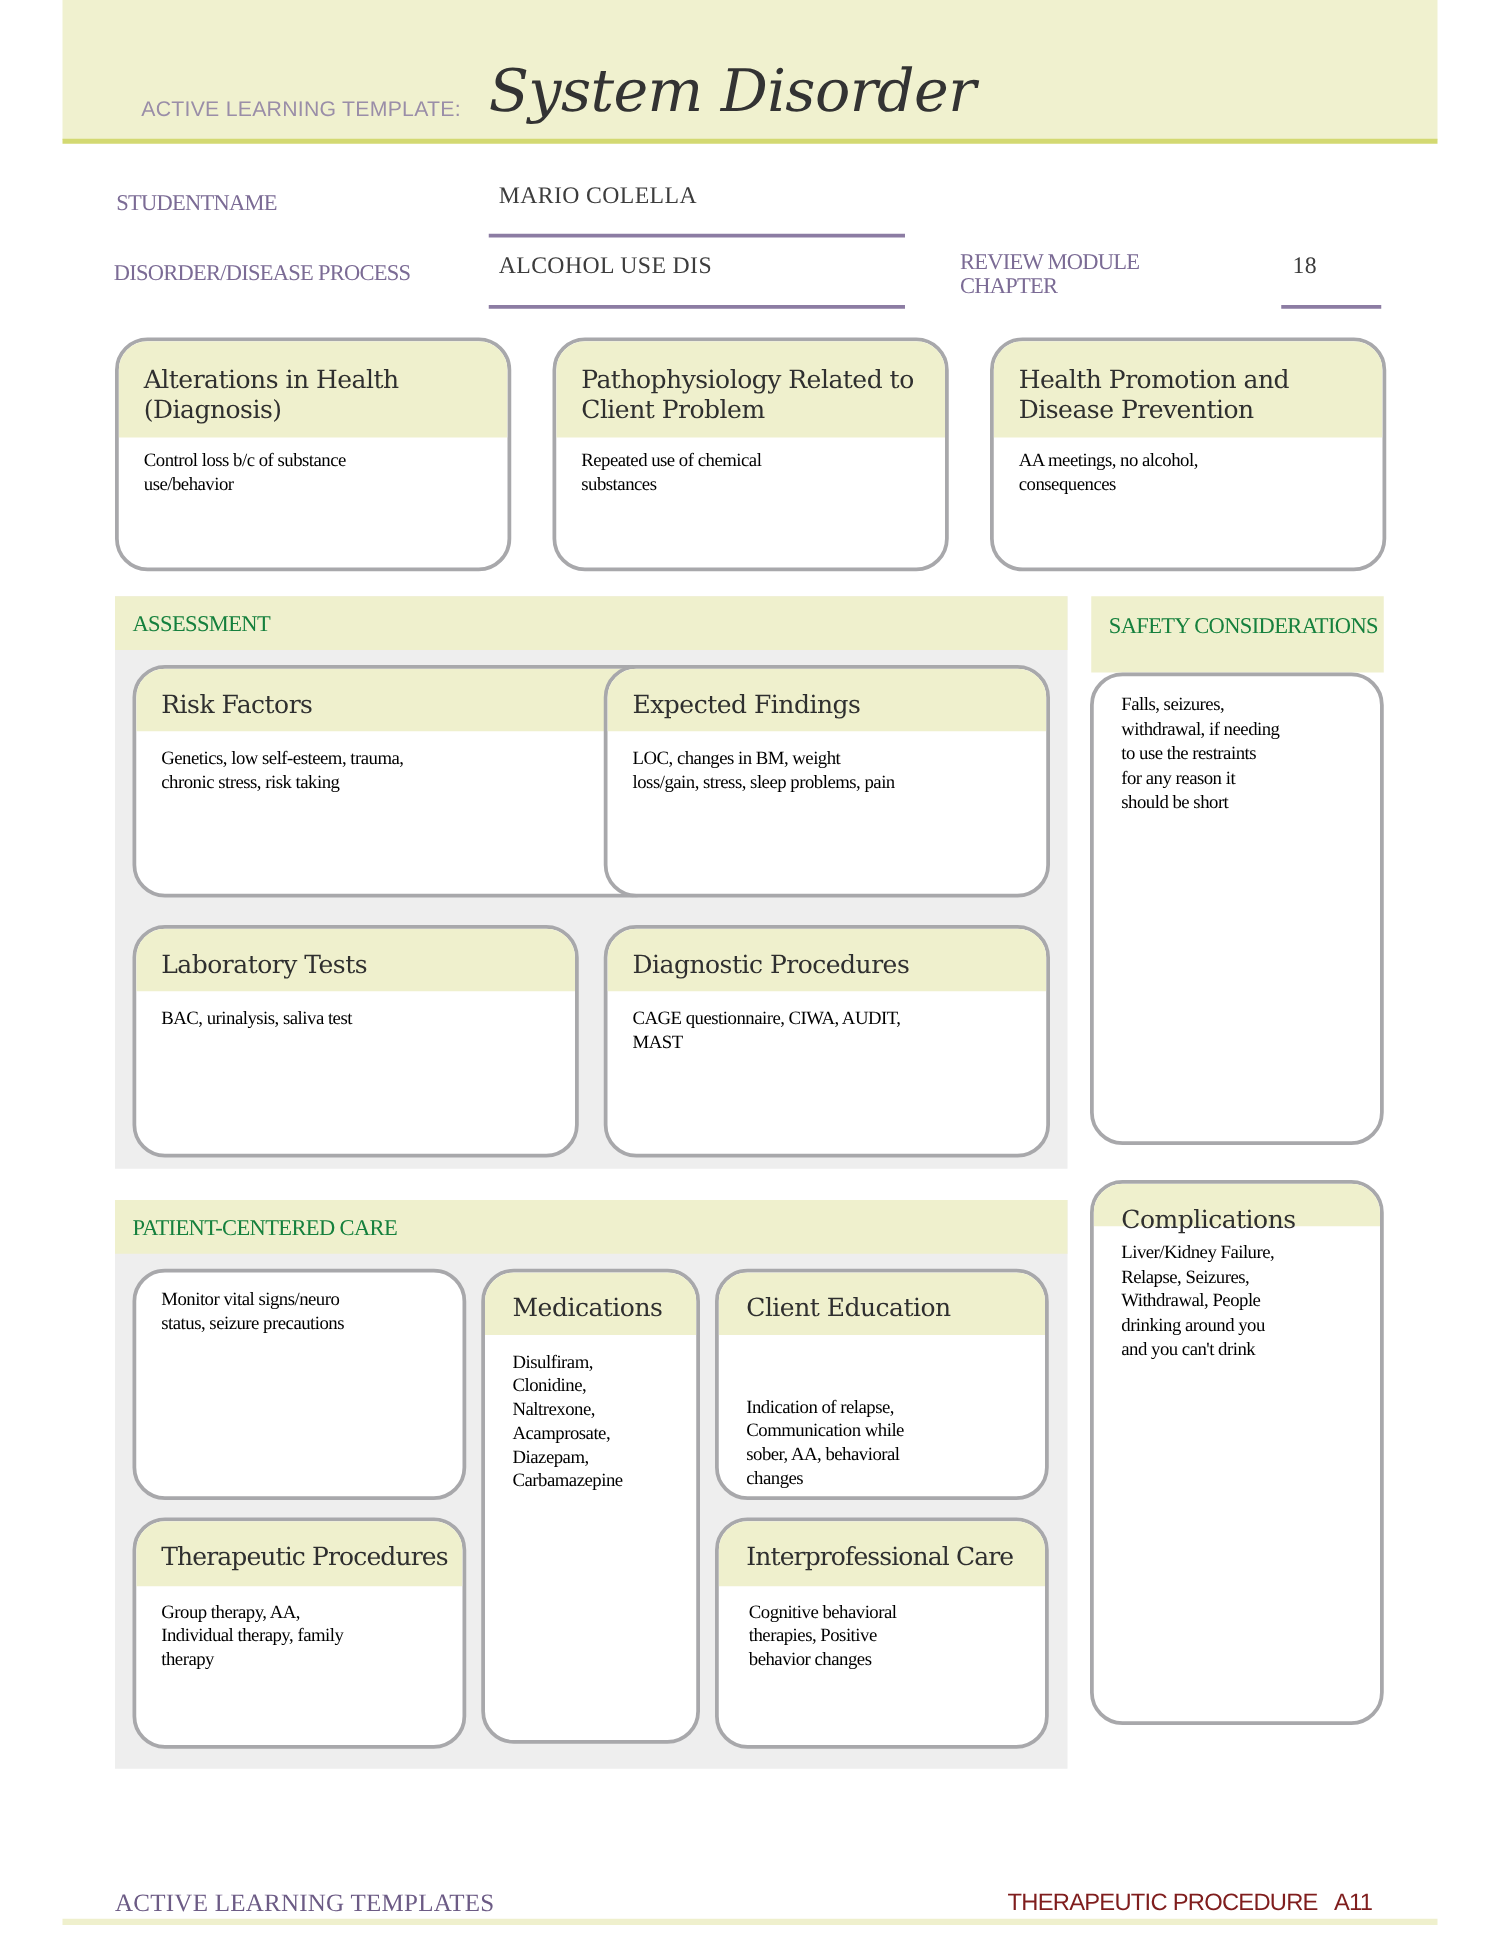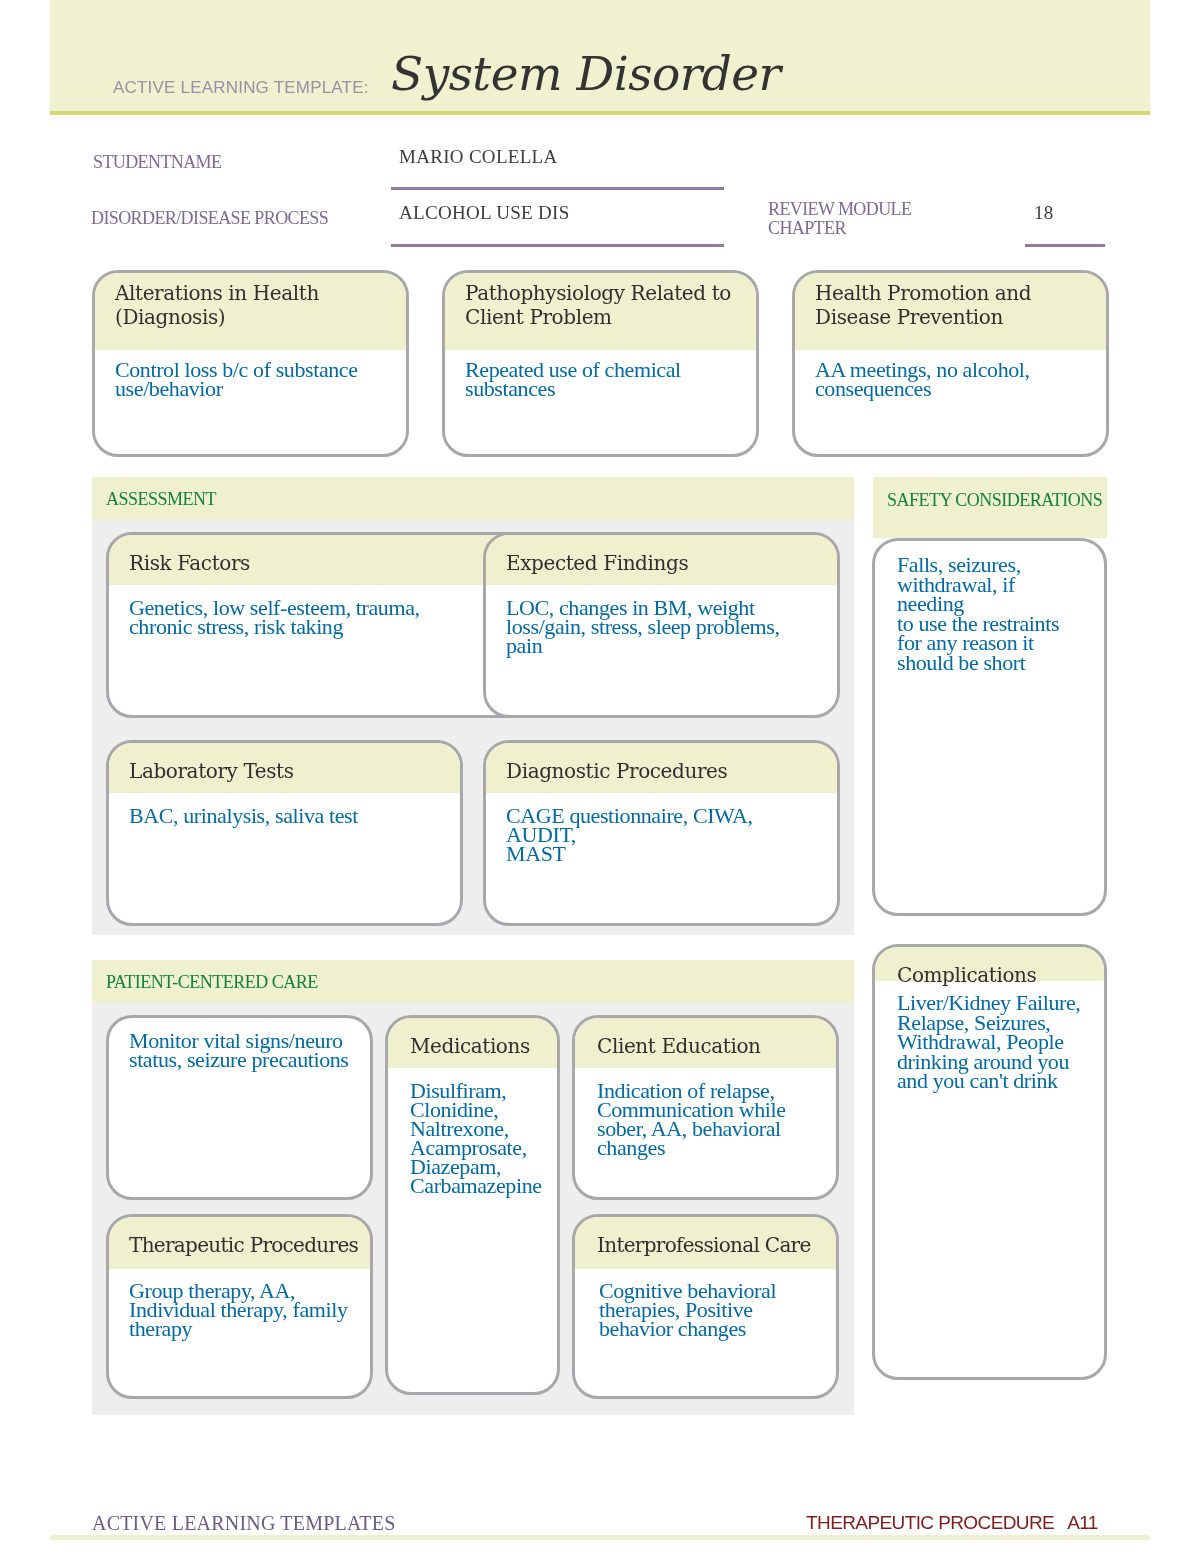--- a/index.html
+++ b/index.html
@@ -9,22 +9,22 @@
   .header-band { position: absolute; left: 50px; top: 0; width: 1100px; height: 112px; background: #f0f1cf; }
   .header-rule { position: absolute; left: 50px; top: 111px; width: 1100px; height: 4px; background: #d3d972; }
   .header-label { position: absolute; left: 113px; top: 78px; font-family: "Liberation Sans", sans-serif; font-size: 17px; color: #9a8ea8; letter-spacing: 0.2px; }
   .header-title { position: absolute; left: 391px; top: 46px; font-family: "DejaVu Serif", serif; font-style: italic; font-size: 47px; color: #333333; letter-spacing: -0.5px; }
 
   .field-label { position: absolute; font-family: "Liberation Serif", serif; font-size: 18px; color: #7b6b95; letter-spacing: -0.6px; }
   .field-value { position: absolute; font-family: "Liberation Serif", serif; font-size: 19px; color: #3d3d3d; letter-spacing: 0.3px; }
   .field-line { position: absolute; height: 3px; background: #8c7ca3; }
 
   .box { position: absolute; background: #ffffff; border: 3px solid #a8a8ab; border-radius: 26px; overflow: hidden; }
-  .box .box-head { background: #eff0cd; padding: 8px 20px 0 20px; font-family: "DejaVu Serif", serif; font-size: 20px; color: #2f2f2f; line-height: 24px; letter-spacing: -0.4px; }
-  .box .box-body { padding: 10px 20px; font-family: "Liberation Serif", serif; font-size: 22px; color: #0369a1; line-height: 19px; letter-spacing: -0.4px; white-space: pre-line; }
+  .box .box-head { background: #eff0cd; padding: 18px 20px 0 20px; font-family: "DejaVu Serif", serif; font-size: 20px; color: #2f2f2f; line-height: 24px; letter-spacing: -0.4px; }
+  .box .box-body { padding: 10px 20px; font-family: "Liberation Serif", serif; font-size: 15px; color: #000000; line-height: 19px; letter-spacing: -0.4px; white-space: pre-line; }
 
   .section-bg { position: absolute; background: #eeeeee; }
   .section-head { position: absolute; background: #eff0cd; font-family: "Liberation Serif", serif; font-size: 18px; color: #15803d; padding-left: 14px; letter-spacing: -0.5px; }
 
   .footer-left { position: absolute; left: 92px; top: 1512px; font-family: "Liberation Serif", serif; font-size: 20px; color: #6c5b85; letter-spacing: 0.2px; }
   .footer-right { position: absolute; left: 806px; top: 1512px; font-family: Liberation Sans, sans-serif; font-size: 19px; color: #7f1d1d; letter-spacing: -0.6px; }
   .footer-rule { position: absolute; left: 50px; top: 1535px; width: 1100px; height: 5px; background: #eff0cd; }
 </style>
 </head>
 <body>
@@ -114,21 +114,21 @@
   <div class="box-head" style="height:50px; padding:16px 10px 0 22px;">Medications</div>
   <div class="box-body" style="padding:13px 10px 0 22px;">Disulfiram,
 Clonidine,
 Naltrexone,
 Acamprosate,
 Diazepam,
 Carbamazepine</div>
 </div>
 <div class="box" style="left:572px; top:1015px; width:267px; height:185px;">
   <div class="box-head" style="height:50px; padding-top:16px; padding-left:22px;">Client Education</div>
-  <div class="box-body" style="padding-top:13px; padding-left:22px;">Indication of relapse,
+  <div class="box-body" style="padding-top:13px; padding-left:22px;margin-top:36px;">Indication of relapse,
 Communication while
 sober, AA, behavioral
 changes</div>
 </div>
 <div class="box" style="left:106px; top:1214px; width:267px; height:185px;">
   <div class="box-head" style="height:52px; padding:16px 0 0 20px; white-space:nowrap; letter-spacing:-0.7px;">Therapeutic Procedures</div>
   <div class="box-body" style="padding-top:12px;">Group therapy, AA,
 Individual therapy, family
 therapy</div>
 </div>

